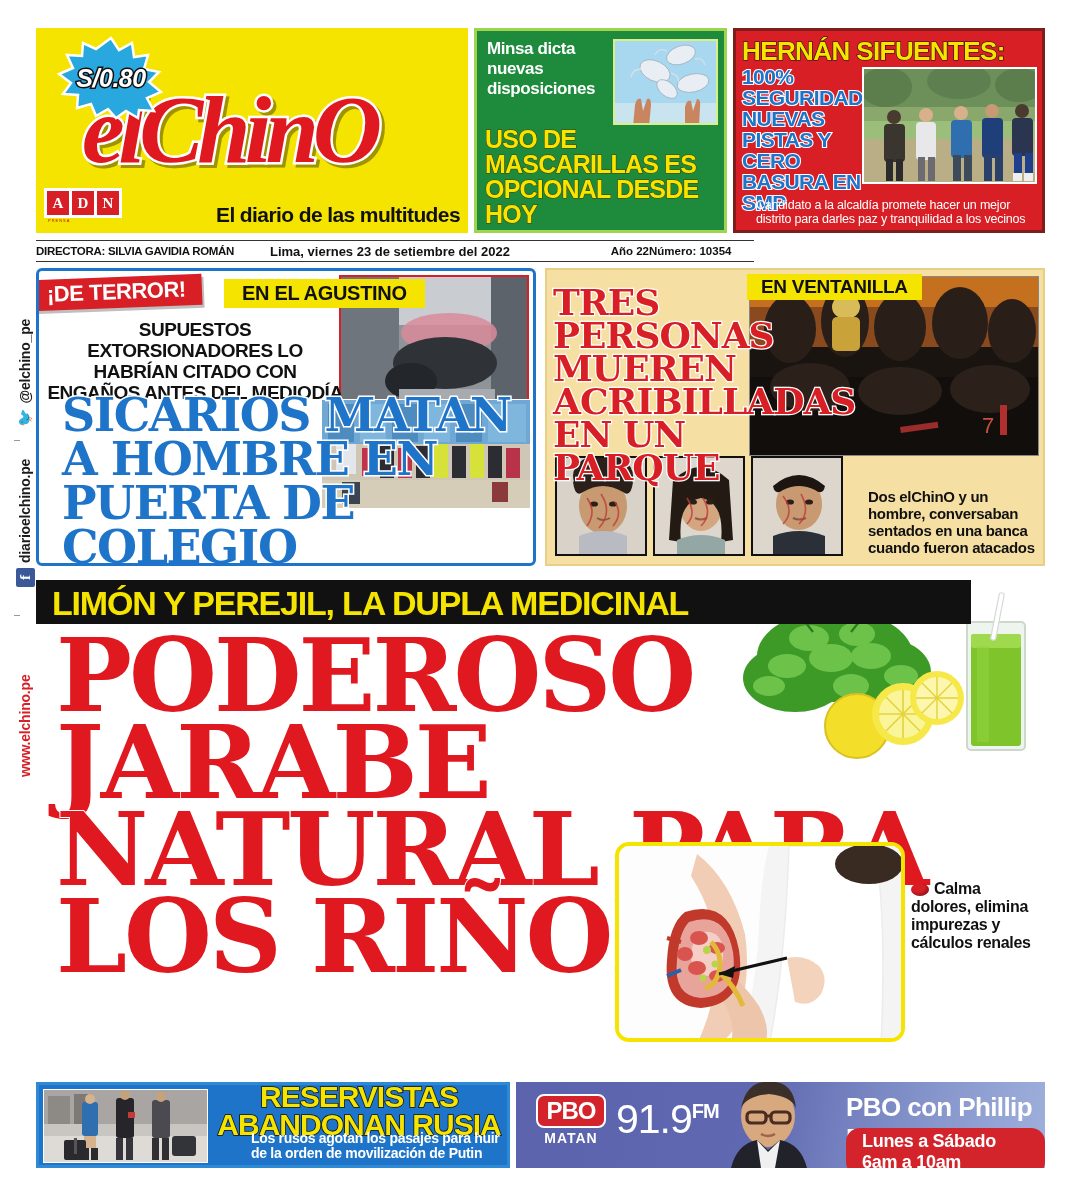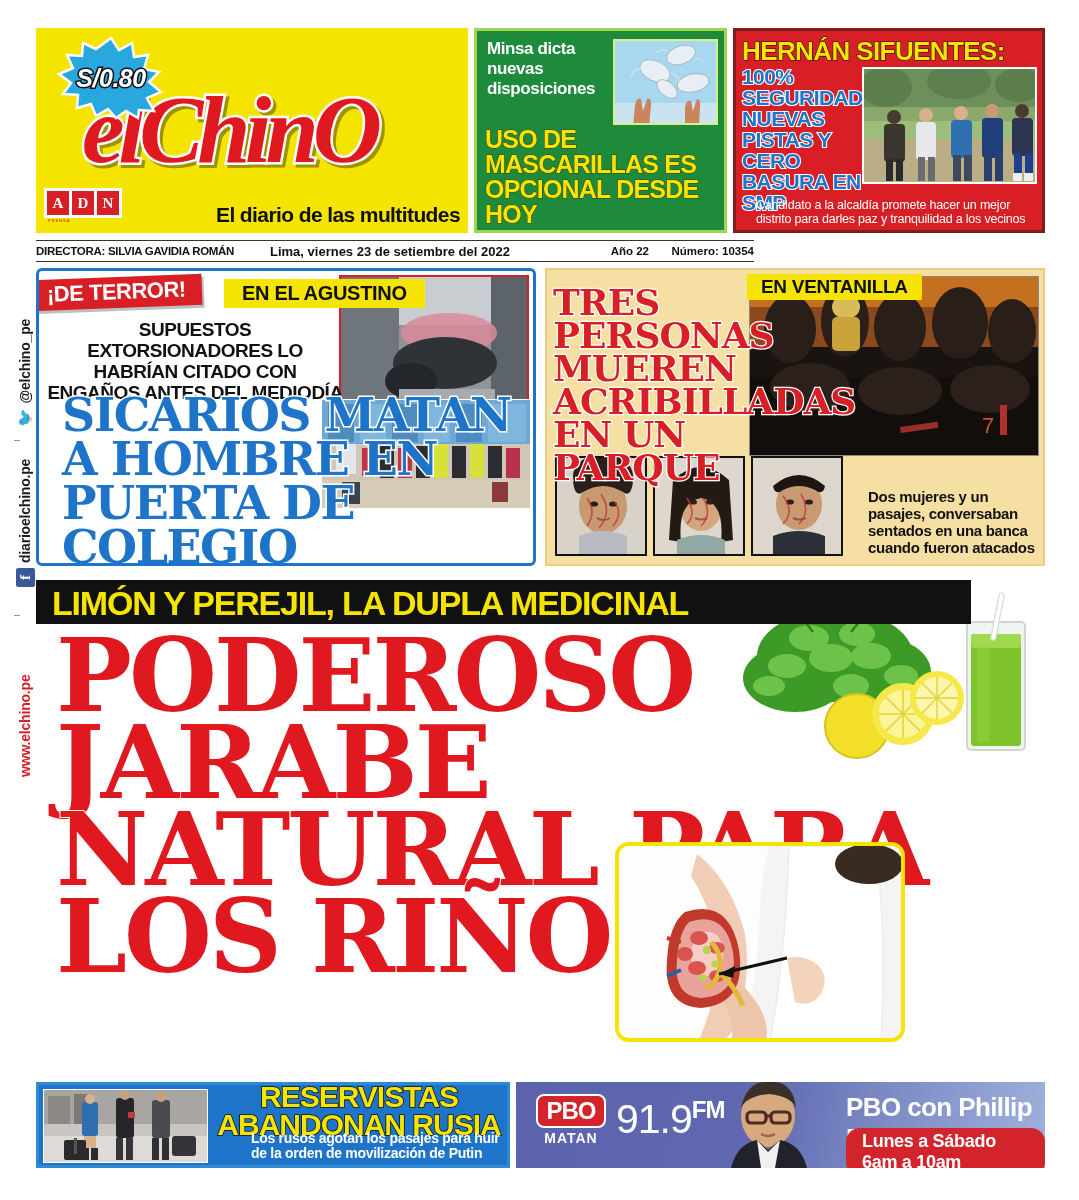--- a/index.html
+++ b/index.html
@@ -122,21 +122,21 @@
   
   .infobar {
     position:absolute; left:36px; top:240px; width:718px; height:22px;
     border-top:1px solid #333; border-bottom:1px solid #333;
     display:flex; align-items:center; font-size:11.5px; font-weight:bold;
     color:#111;
   }
   .infobar .dir { width:215px; letter-spacing:-0.3px; }
   .infobar .lima { flex:1; text-align:left; font-size:13px;padding-left:19px; }
   .infobar .ano { width:70px; text-align:right; }
-  .infobar .num { width:105px; text-align:right; }
+  .infobar .num { width:105px; }
 
   
   .left-news {
     position:absolute; left:36px; top:268px; width:500px; height:298px;
     background:#ffffff; border:3px solid #1e74c8; border-radius:6px;
     overflow:hidden;
   }
   .terror-badge {
     position:absolute; left:-4px; top:6px; z-index:6;
     background:#d81f26; color:#fff; font-size:22px; font-weight:bold;
@@ -280,21 +280,21 @@
     border:2px solid #fff;
   }
   .pbo-radio {
     color:#fff; font-size:14px; font-weight:bold; text-align:center;
     letter-spacing:1px; margin-top:2px;
   }
   .pbo-freq {
     position:absolute; left:100px; top:14px;
     color:#fff; font-size:41px; font-weight:normal; letter-spacing:-1px;
   }
-  .pbo-freq small { font-size:24px; font-weight:bold; vertical-align:super; }
+  .pbo-freq small { font-size:20px; font-weight:bold; vertical-align:super; }
   .butters-photo {
     position:absolute; left:185px; top:0; width:135px; height:86px; overflow:hidden;
   }
   .pbo-title {
     position:absolute; left:330px; top:10px;
     color:#fff; font-size:26px; font-weight:bold; letter-spacing:-0.6px;
   }
   .pbo-sched {
     position:absolute; left:330px; top:46px;
     background:#d4242b; color:#fff; font-size:18px; font-weight:bold;
@@ -536,21 +536,21 @@
           <ellipse cx="56" cy="44" rx="4" ry="2.6" fill="#2b2019"></ellipse>
           <path d="M40 60 Q46 63 53 60" stroke="#8a5b44" stroke-width="2" fill="none"></path>
           <path d="M20 78 Q46 68 72 78 L72 100 L20 100Z" fill="#2a2f38"></path>
           <g fill="none" stroke="#c23a3a" stroke-width="1.6" opacity="0.8">
             <path d="M30 38 q12 16 0 28"></path>
               <path d="M48 36 q10 18 -2 30"></path>
           </g>
         </svg>
       </div>
     </div>
-    <div class="right-caption">Dos mujeres y un pasajes, conversaban sentados en una banca cuando fueron atacados</div>
+    <div class="right-caption">Dos elChinO y un hombre, conversaban sentados en una banca cuando fueron atacados</div>
   </div>
 
   <div class="main-area">
     <div class="lemon-img">
       <svg viewBox="0 0 330 185" width="330" height="185">
         <rect width="330" height="185" fill="#ffffff"></rect>
         <g fill="#3d9a27">
           <ellipse cx="130" cy="70" rx="78" ry="46"></ellipse>
           <ellipse cx="90" cy="92" rx="52" ry="34"></ellipse>
           <ellipse cx="170" cy="86" rx="56" ry="36"></ellipse>
@@ -624,20 +624,23 @@
               <circle cx="84" cy="132" r="3.5"></circle>
           </g>
           <path d="M62 96 L48 92" stroke="#c0392b" stroke-width="4"></path>
           <path d="M62 124 L48 130" stroke="#2b5fa8" stroke-width="4"></path>
         </g>
         <path d="M100 128 L168 112" stroke="#111" stroke-width="3" fill="none"></path>
         <polygon points="100,128 116,120 114,132" fill="#111"></polygon>
         <path d="M168 112 Q186 108 200 120 Q210 132 202 148 Q192 162 176 156" fill="#f3d3bb"></path>
       </svg>
     </div>
+    <div class="bullet-box">
+      <span class="red-dot"></span><span>Calma dolores, elimina impurezas y cálculos renales</span>
+    </div>
   </div>
 
   <div class="main-banner">
     <span>LIMÓN Y PEREJIL, LA DUPLA MEDICINAL</span>
   </div>
 
   <div class="bottom-left">
     <div class="rusia-photo">
       <svg viewBox="0 0 165 74" width="165" height="74">
         <rect width="165" height="74" fill="#c9c5c0"></rect>

